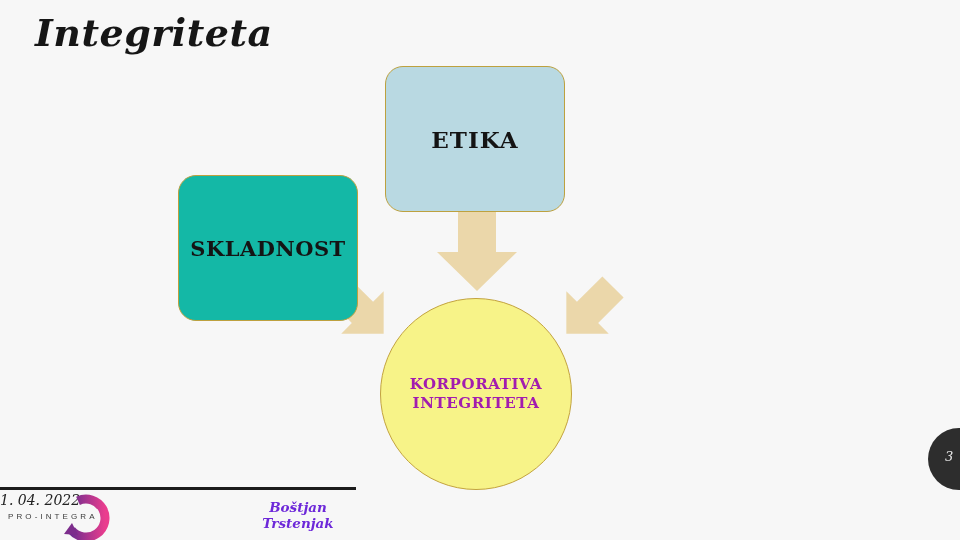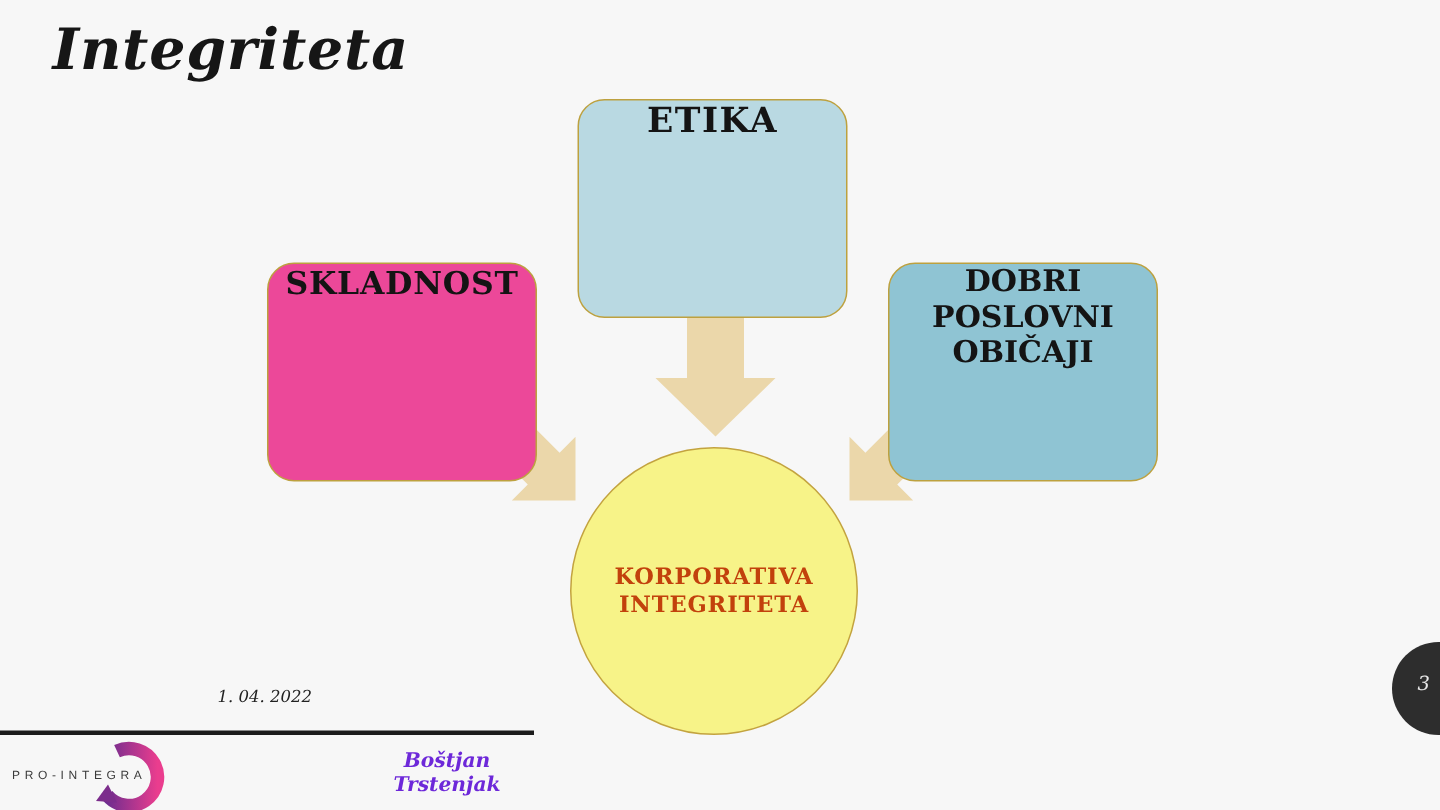--- a/index.html
+++ b/index.html
@@ -24,58 +24,58 @@
 
   
   .arrows-svg { position: absolute; left: 0; top: 0; width: 960px; height: 540px; z-index: 1; }
 
   .shape-box {
     position: absolute;
     z-index: 2;
     border: 1.5px solid #bda13f;
     border-radius: 18px;
     display: flex;
-    align-items: flex-start;
+    align-items: center;
     justify-content: center;
     text-align: center;
     color: #141414;
     font-weight: bold;
   }
-  .box-skladnost { left: 178px; top: 175px; width: 180px; height: 146px; background: #ec4899; font-size: 21px; letter-spacing: 0.5px; }
+  .box-skladnost { left: 178px; top: 175px; width: 180px; height: 146px; background: #14b8a6; font-size: 21px; letter-spacing: 0.5px; }
   .box-etika    { left: 385px; top: 66px;  width: 180px; height: 146px; background: #b9d9e2; font-size: 23px; letter-spacing: 1px; }
   .box-dobri    { left: 592px; top: 175px; width: 180px; height: 146px; background: #8fc4d3; font-size: 20px; line-height: 1.18; }
   .box-dobri .box-label { width: 150px; }
 
   .center-circle {
     position: absolute;
     z-index: 2;
     left: 380px; top: 298px;
     width: 192px; height: 192px;
     background: #f7f388;
     border: 1.5px solid #c3a33f;
     border-radius: 50%;
     display: flex;
     flex-direction: column;
     align-items: center;
     justify-content: center;
     text-align: center;
-    color: #c2410c;
+    color: #a21caf;
     font-weight: bold;
     font-size: 15px;
     line-height: 1.25;
     letter-spacing: 0.6px;
   }
 
   
   .footer-date {
     position: absolute;
-    left: 0; top: 458px; width: 353px;
-    text-align: center;
+    left: 0; top: 492px; width: 353px;
+    text-align: left;
     font-style: italic;
-    font-size: 11px;
+    font-size: 14px;
     color: #222;
   }
   .footer-line {
     position: absolute;
     left: 0; top: 487px;
     width: 356px; height: 2.5px;
     background: #1c1c1c;
   }
   .footer-author {
     position: absolute;
@@ -136,23 +136,20 @@
       <polygon points="0,-15 36,-15 36,-30 66,0 36,30 36,15 0,15" fill="#ebd7aa"></polygon>
     </g>
   </svg>
 
   <div class="shape-box box-skladnost">
     <span class="box-label">SKLADNOST</span>
   </div>
   <div class="shape-box box-etika">
     <span class="box-label">ETIKA</span>
   </div>
-  <div class="shape-box box-dobri">
-    <span class="box-label">DOBRI POSLOVNI OBIČAJI</span>
-  </div>
 
   <div class="center-circle">
     <span>KORPORATIVA</span>
     <span>INTEGRITETA</span>
   </div>
 
   <div class="footer-date">1. 04. 2022</div>
   <div class="footer-line"></div>
   <div class="footer-author">Boštjan Trstenjak</div>
 

